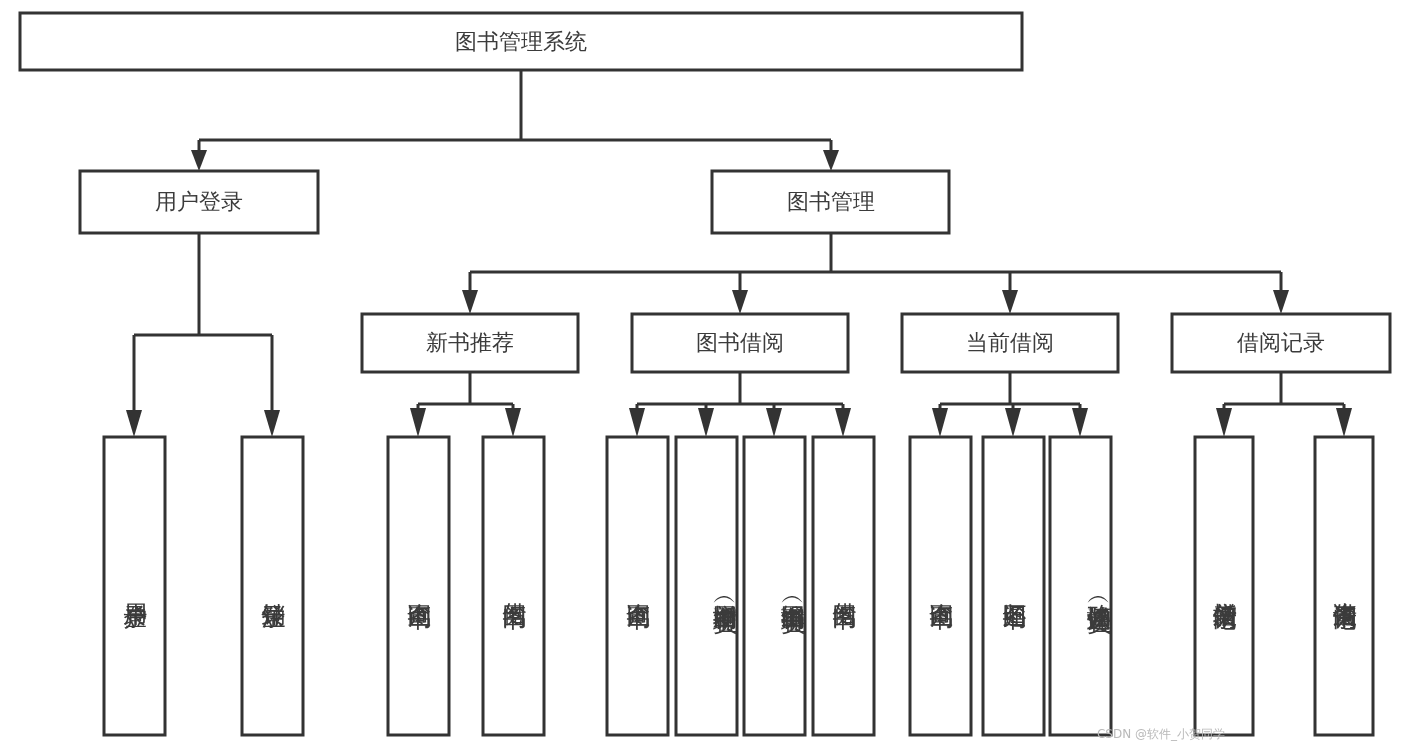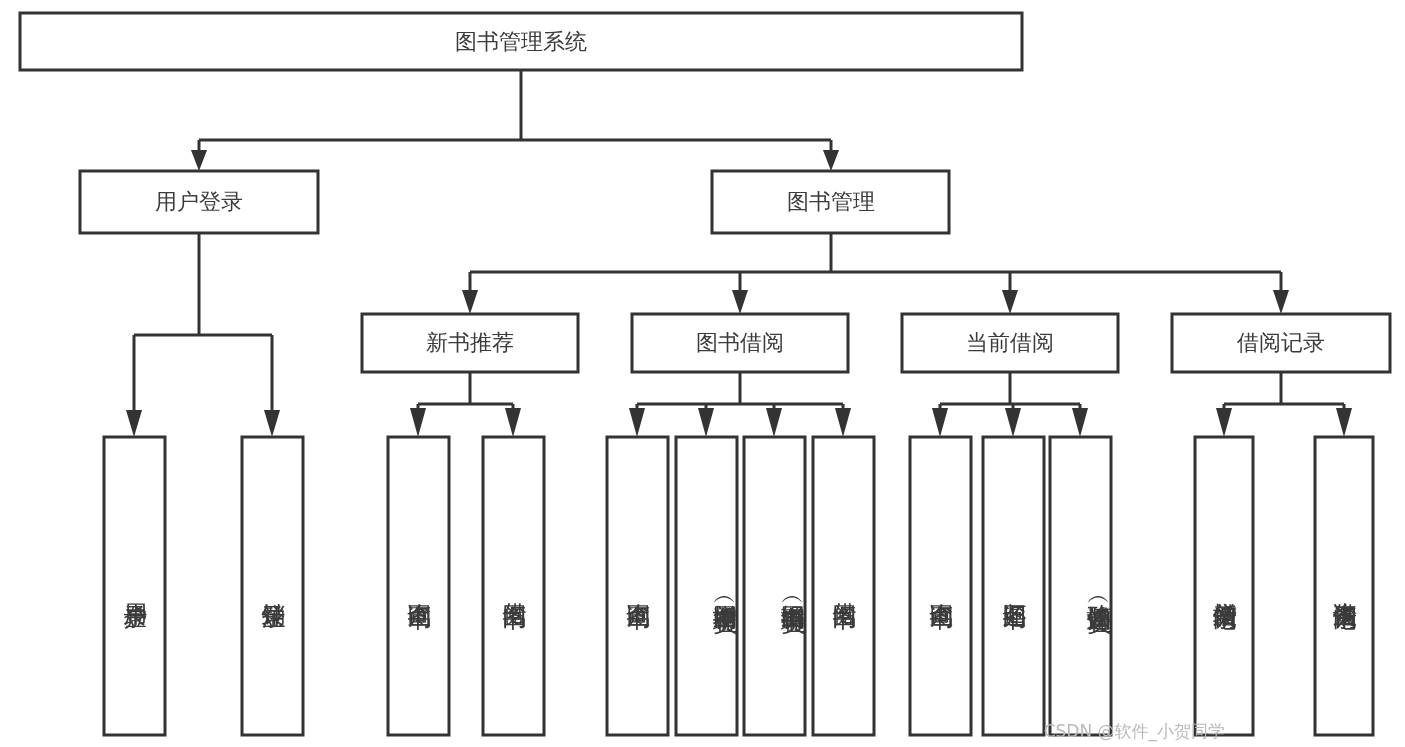--- a/index.html
+++ b/index.html
@@ -60,21 +60,21 @@
     letter-spacing: 1px;
     white-space: nowrap;
     pointer-events: none;
     text-align: center;
   }
   .watermark {
     position: absolute;
     right: 8px;
     bottom: 4px;
     font-family: "DejaVu Sans", "Liberation Sans", sans-serif;
-    font-size: 17px;
+    font-size: 12px;
     color: #b9b9b9;
     white-space: nowrap;
     user-select: none;
   }
 </style>
 </head>
 <body>
 
 <div id="diagram-root">
 

